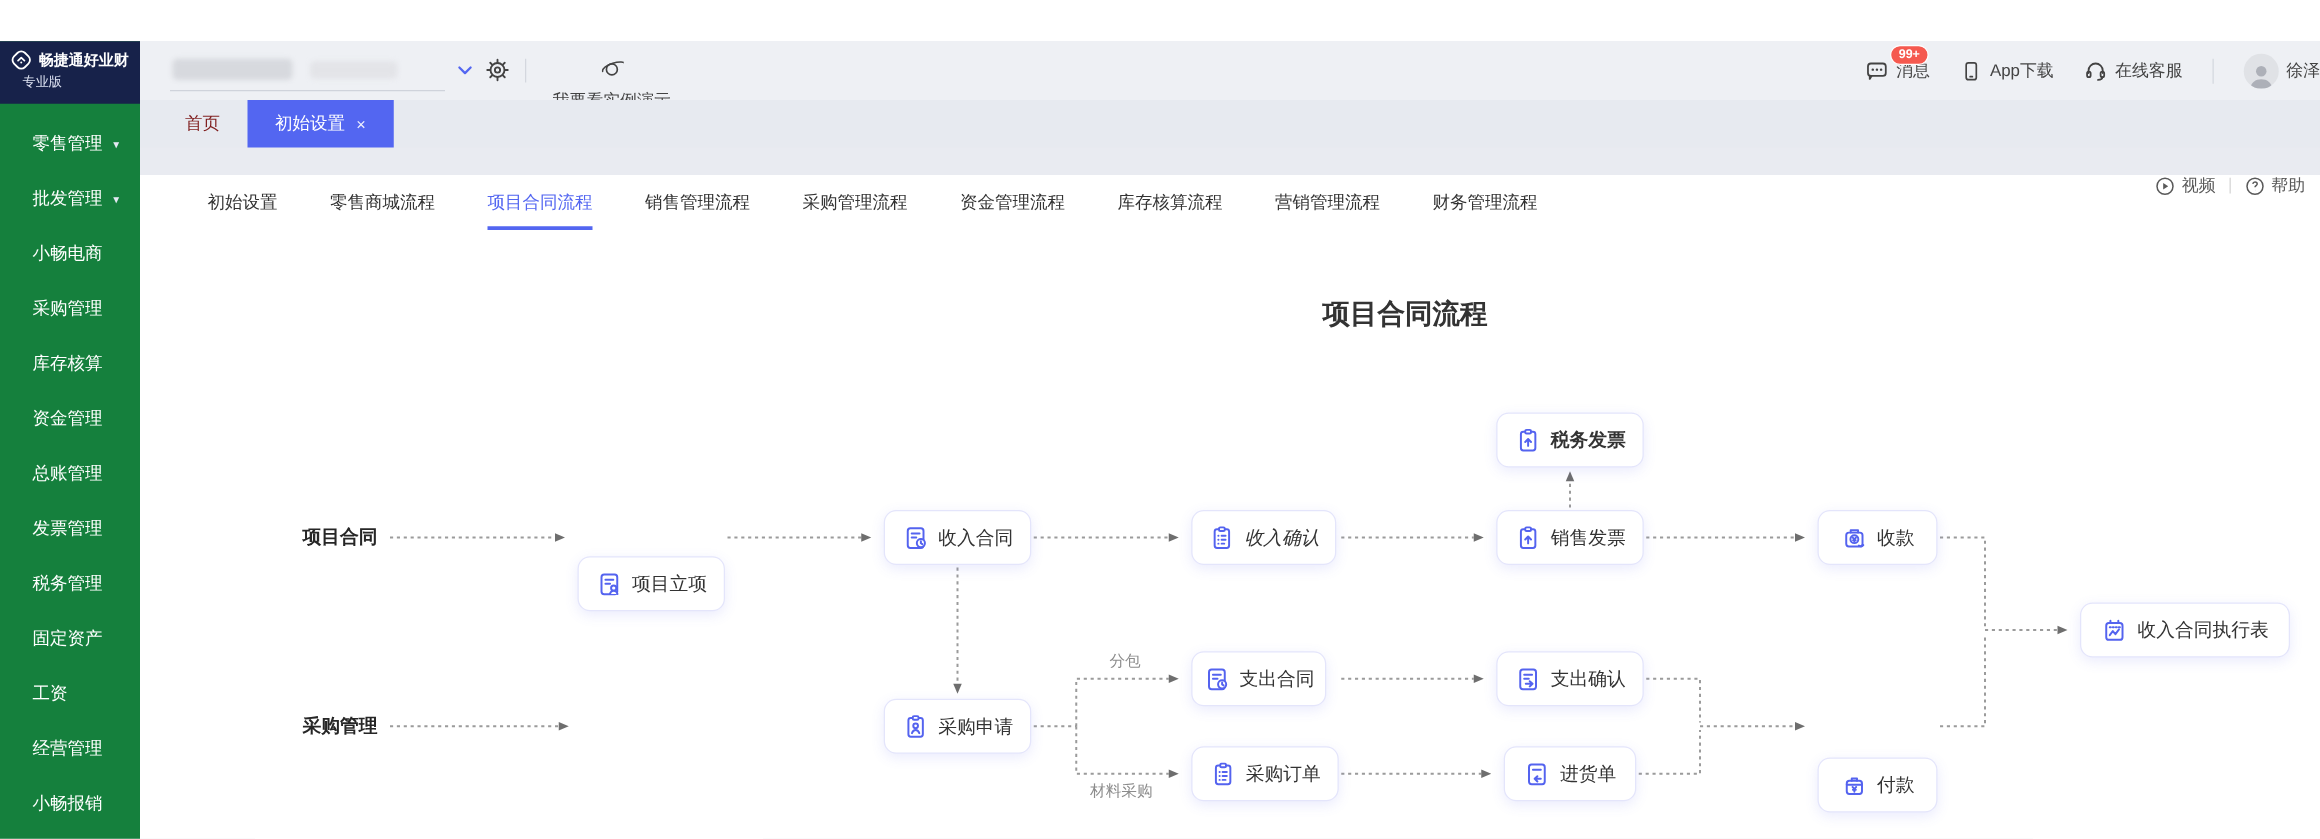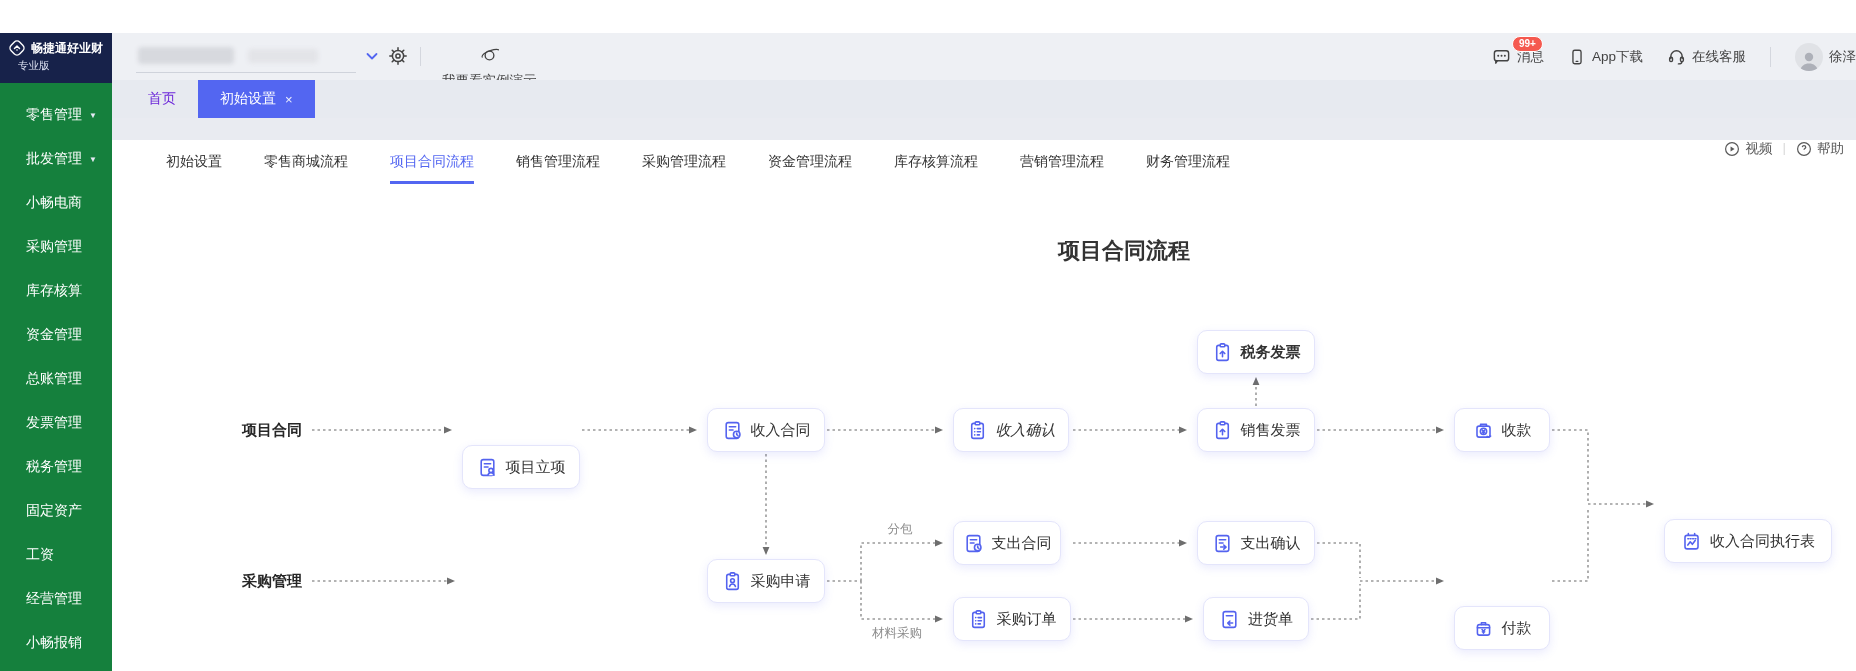--- a/index.html
+++ b/index.html
@@ -33,21 +33,21 @@
   .badge { position:absolute; top:-11px; left:20px; background:#f5594f; color:#fff; font-size:10px; font-weight:700;
     padding:1px 6px 2px; border-radius:9px; border:1.5px solid #fff; white-space:nowrap; }
   .tb-vdiv { width:1px; height:20px; background:#d4d7de; }
   .user { display:flex; align-items:center; gap:6px; font-size:13.5px; color:#434343; white-space:nowrap; }
   .avatar { width:28px; height:28px; border-radius:50%; background:#e0e2e6; overflow:hidden; display:flex;
     align-items:flex-end; justify-content:center; }
 
   
   .tabbar { position:absolute; left:112px; top:80px; width:1744px; height:38px; background:#e7eaf0;
     display:flex; align-items:stretch; padding-left:14px; }
-  .tab { display:flex; align-items:center; padding:0 22px; font-size:14px; color:#6d28d9; cursor:pointer; gap:9px; }
+  .tab { display:flex; align-items:center; padding:0 22px; font-size:14px; color:#7f1d1d; cursor:pointer; gap:9px; }
   .tab.active { background:#5366f1; color:#fff; }
   .tab .close { font-size:13px; opacity:.9; cursor:pointer; }
 
   
   .panel { position:absolute; left:112px; top:140px; width:1744px; height:531px; background:#ffffff; }
   .navrow { position:relative; height:44px; display:flex; align-items:center; padding-left:54px; gap:42px; }
   .nav-item { font-size:14px; color:#333; cursor:pointer; height:44px; line-height:42px; white-space:nowrap;
     border-bottom:3px solid transparent; }
   .nav-item.active { color:#5366f1; border-bottom-color:#5366f1; font-weight:500; }
   .nav-right { position:absolute; right:12px; top:0; height:44px; display:flex; align-items:flex-start; gap:8px;
@@ -403,21 +403,21 @@
 <div class="node" style="left: 1454px; top: 559px; width: 96px; margin-top: 47px;">
     <span>
       <svg class="ic" width="21" height="21" viewBox="0 0 20 20" fill="none" stroke="#5463ef" stroke-width="1.5" stroke-linecap="round" stroke-linejoin="round">
         <rect x="4.2" y="6.3" width="11.6" height="10" rx="2"></rect>
         <path d="M8 6.3V4.6h4v1.7M4.2 9.3h11.6"></path>
         <path d="M8.6 11l1.4 1.6 1.4-1.6M10 12.6v2M8.9 13.2h2.2"></path>
       </svg>
     </span>
     <span>付款</span>
   </div>
-<div class="node" style="left: 1664px; top: 482px; width: 168px; margin-top: 37px;">
+<div class="node" style="left: 1664px; top: 482px; width: 168px;">
     <span>
       <svg class="ic" width="21" height="21" viewBox="0 0 20 20" fill="none" stroke="#5463ef" stroke-width="1.5" stroke-linecap="round" stroke-linejoin="round">
         <rect x="3.8" y="4.2" width="12.4" height="12.8" rx="2"></rect>
         <path d="M7 2.4v2.6M13 2.4v2.6M6.5 7.4h.8M8.8 7.4h.8M11.1 7.4h.8M13.4 7.4h.8" stroke-dasharray="1.4 1.2"></path>
         <path d="M6.5 13.4l2.3-3.1 2 2.4 2.7-3.7" fill="none"></path>
       </svg>
     </span>
     <span>收入合同执行表</span>
   </div>
 <span class="row-label" style="left: 272px; top: 430px;">项目合同</span>

